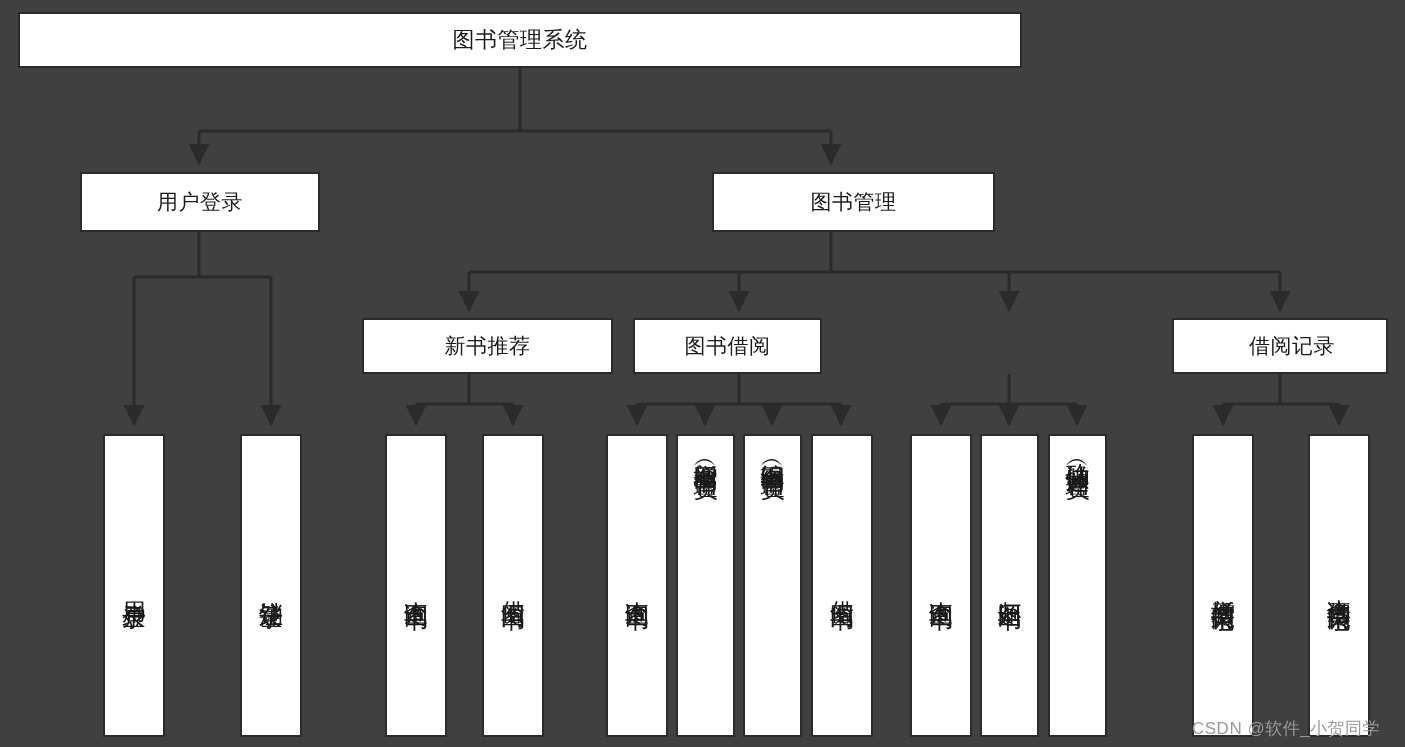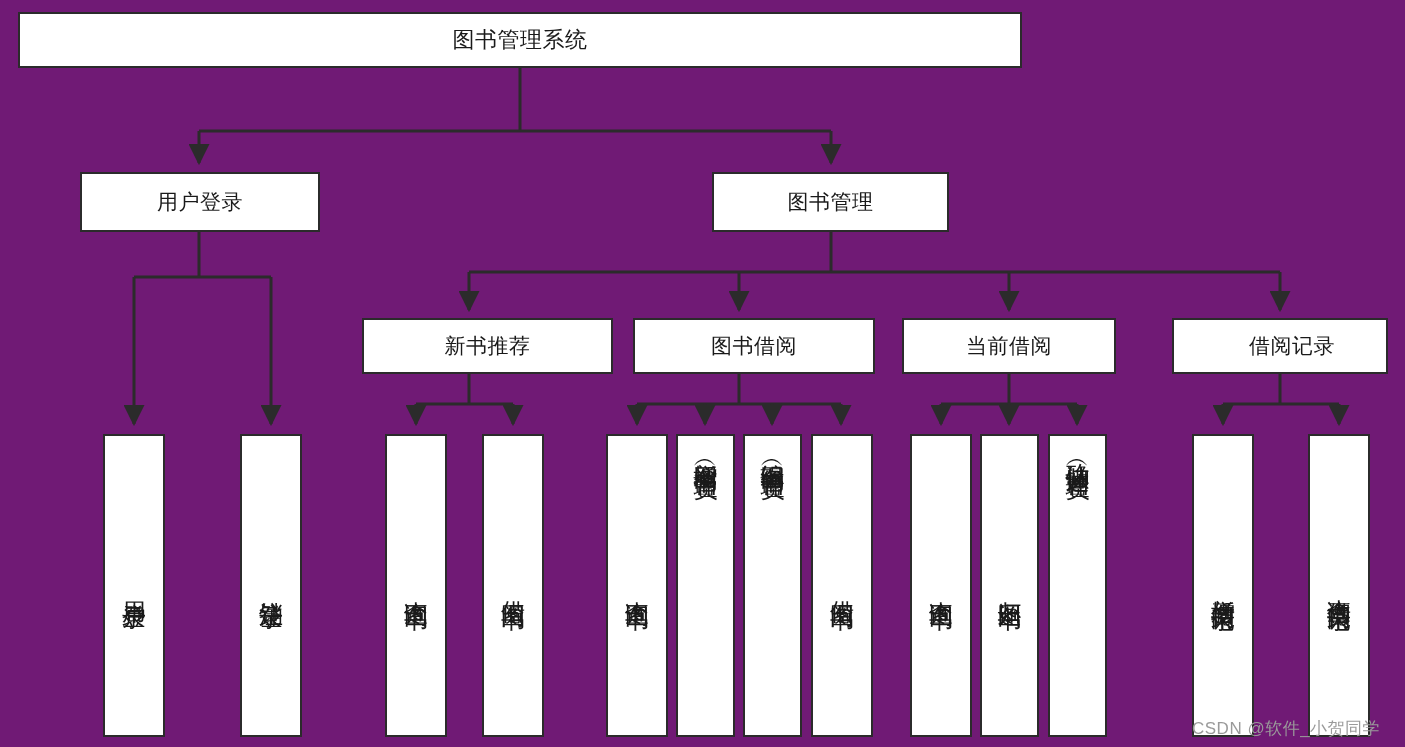--- a/index.html
+++ b/index.html
@@ -7,21 +7,21 @@
     padding: 0;
     background: #ffffff;
   }
   body {
     font-family: "Liberation Sans", "DejaVu Sans", sans-serif;
   }
   #canvas {
     position: relative;
     width: 1405px;
     height: 747px;
-    background: #701a75;
+    background: #404040;
     overflow: hidden;
   }
   svg.wires {
     position: absolute;
     left: 0;
     top: 0;
     width: 1405px;
     height: 747px;
     pointer-events: none;
   }
@@ -130,32 +130,29 @@
     </g>
   </svg>
 
   <div class="node h root" style="left:18px; top:12px; width:1004px; height:56px;">
     <span class="label">图书管理系统</span>
   </div>
 
   <div class="node h" style="left:80px; top:172px; width:240px; height:60px;">
     <span class="label">用户登录</span>
   </div>
-  <div class="node h" style="left:712px; top:172px; width:237px; height:60px;">
+  <div class="node h" style="left:712px; top:172px; width:283px; height:60px;">
     <span class="label">图书管理</span>
   </div>
 
   <div class="node h" style="left:362px; top:318px; width:251px; height:56px;">
     <span class="label">新书推荐</span>
   </div>
-  <div class="node h" style="left:633px; top:318px; width:242px; height:56px;">
+  <div class="node h" style="left:633px; top:318px; width:189px; height:56px;">
     <span class="label">图书借阅</span>
-  </div>
-  <div class="node h" style="left:902px; top:318px; width:214px; height:56px;">
-    <span class="label">当前借阅</span>
   </div>
   <div class="node h" style="left:1172px; top:318px; width:216px; height:56px;padding-left:24px;">
     <span class="label">借阅记录</span>
   </div>
 
   <div class="node v mid" style="left:103px; top:434px; width:62px; height:303px;">
     <span class="label">用户登录</span>
   </div>
   <div class="node v mid" style="left:240px; top:434px; width:62px; height:303px;">
     <span class="label">注销登录</span>

